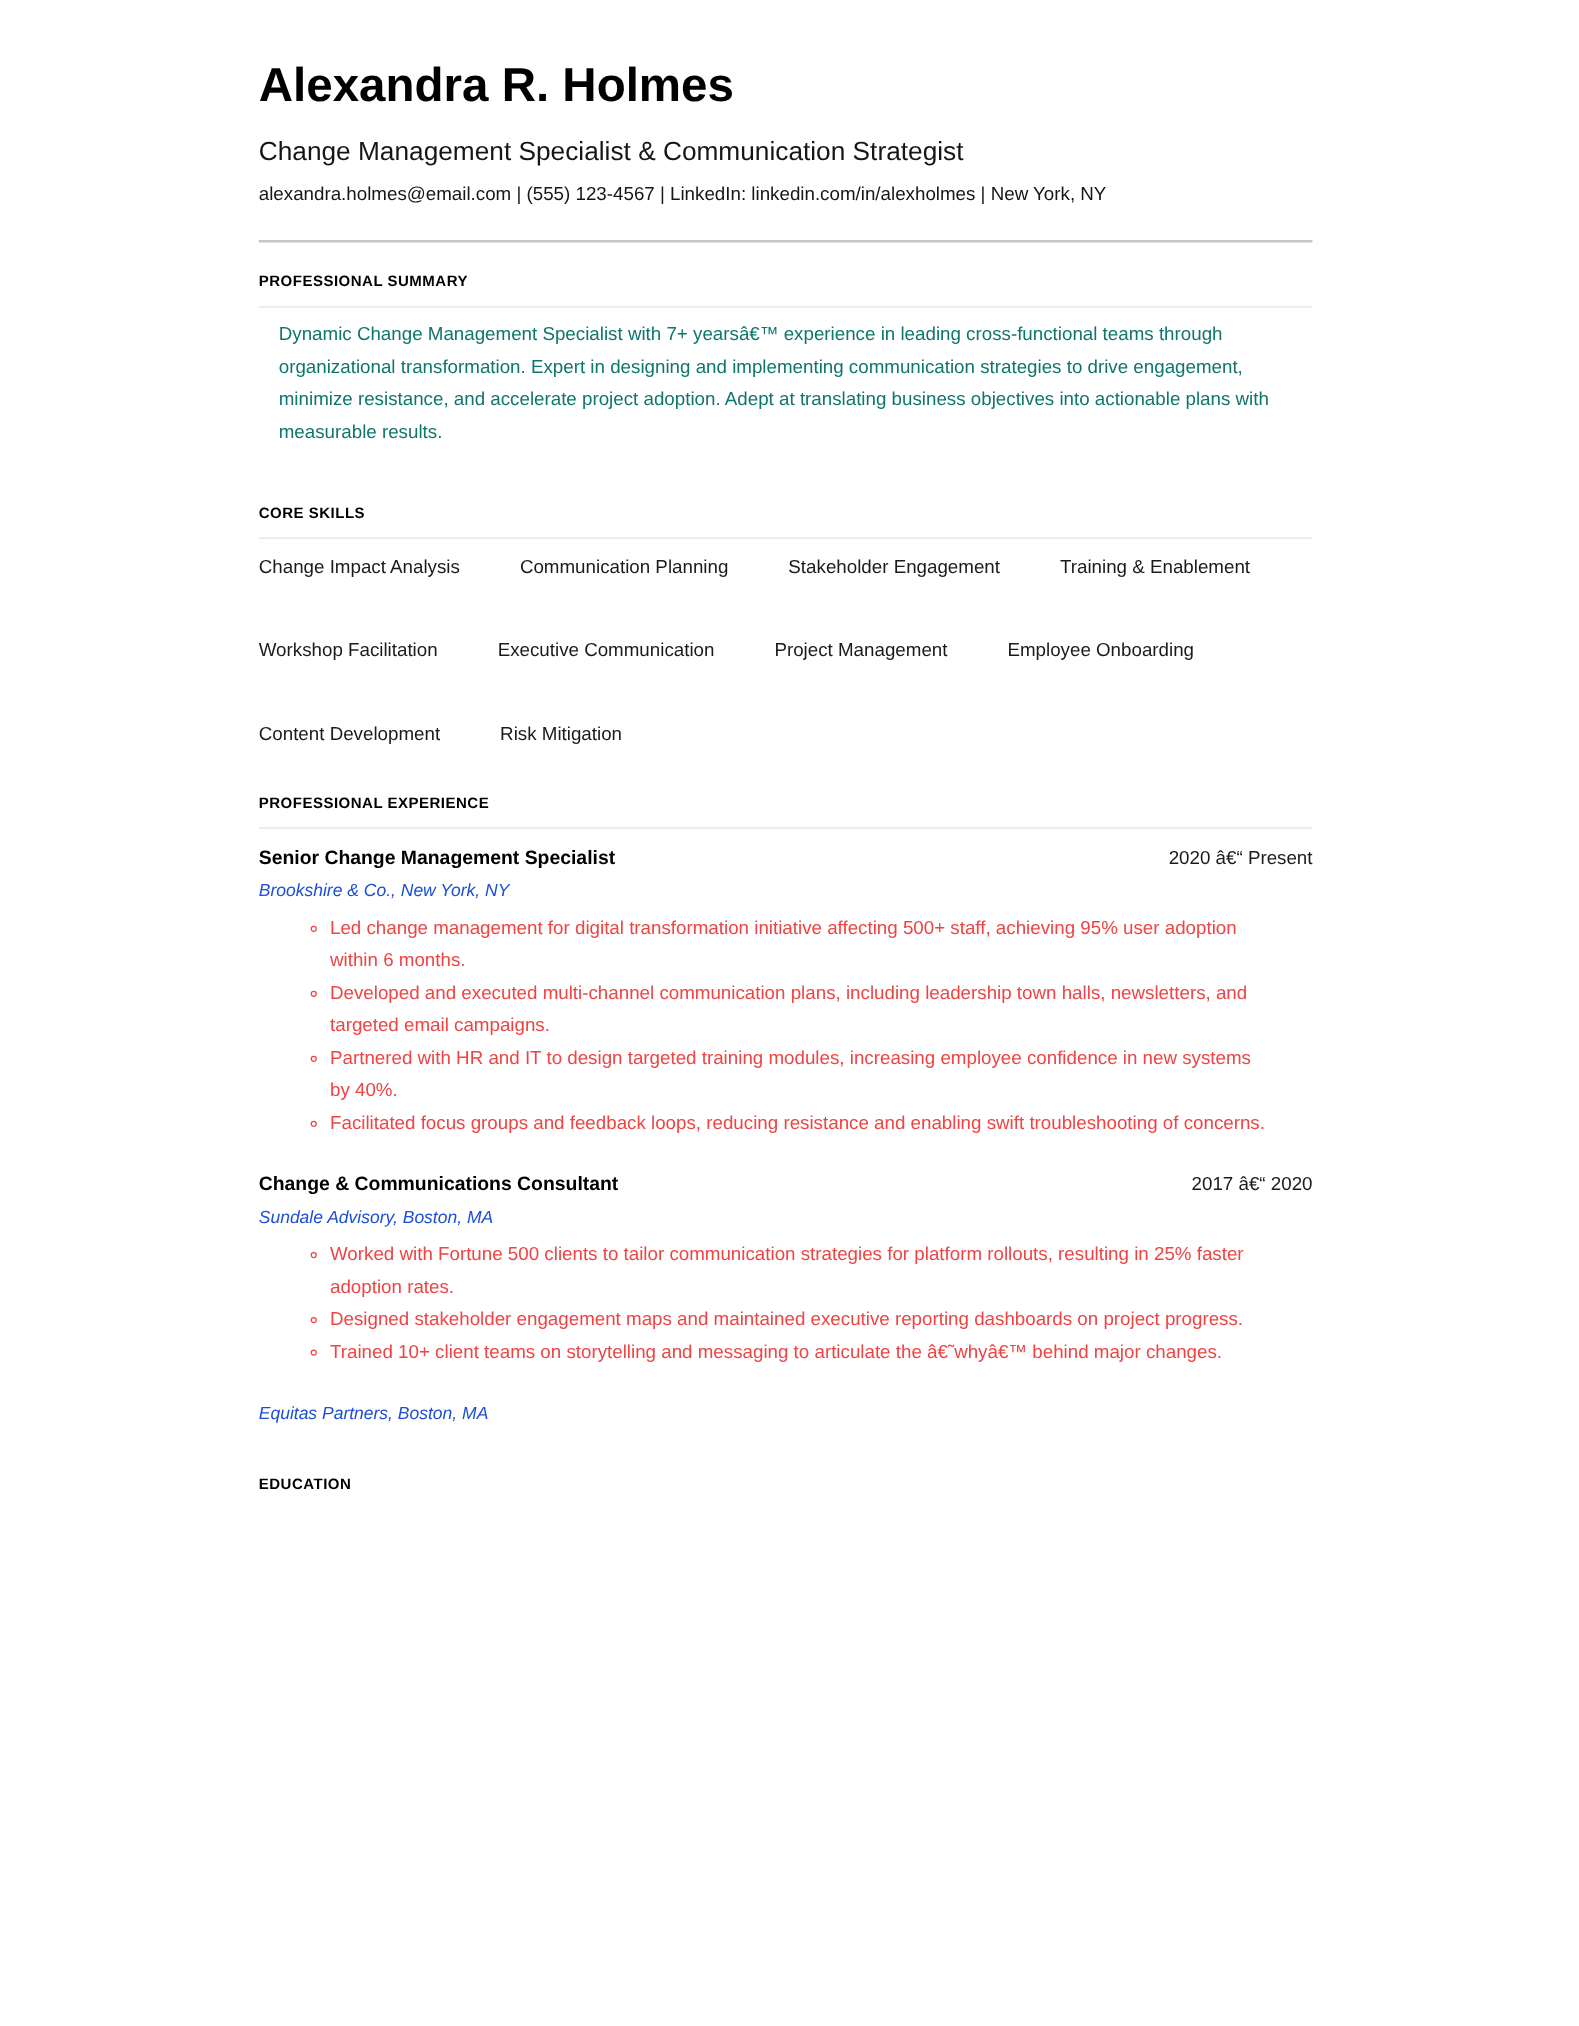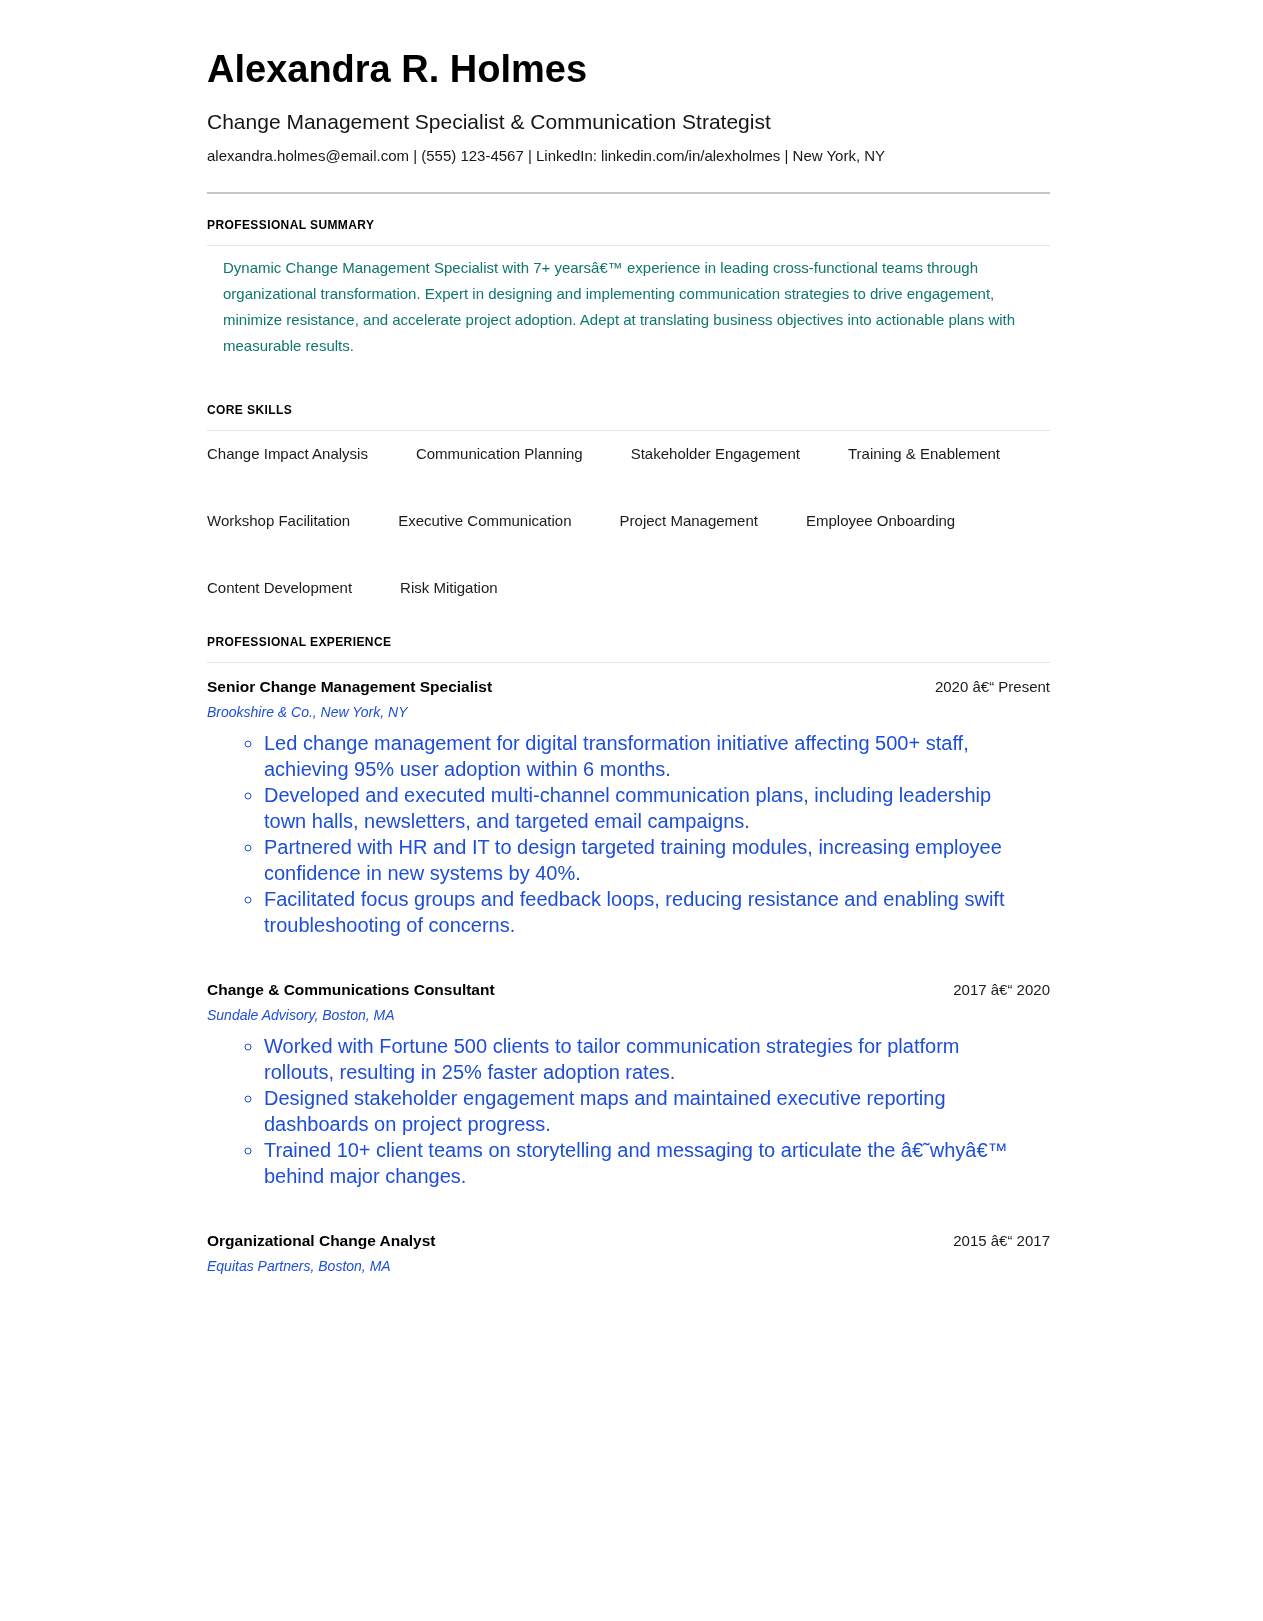--- a/index.html
+++ b/index.html
@@ -77,21 +77,21 @@
     display: flex;
     flex-wrap: wrap;
     column-gap: 22px;
     row-gap: 13px;
     font-size: 15px;
     line-height: 19px;
     color: #1b1b1b;
     gap: 48px;
   }
   .sec-experience { margin-top: 36px; }
-  .job { margin-top: 42px; }
+  .job { margin-top: 26px; }
   .job-first { margin-top: 14px; }
   .job-head {
     display: flex;
     justify-content: space-between;
     align-items: flex-start;
   }
   .job-title {
     font-size: 15.5px;
     line-height: 19px;
     font-weight: bold;
@@ -109,23 +109,23 @@
     line-height: 19px;
     font-style: italic;
     color: #1d4ed8;
   }
   ul.bullets {
     margin: 8px 0 0 0;
     padding: 0 36px 0 57px;
     list-style-type: circle;
   }
   ul.bullets li {
-    font-size: 20px;
+    font-size: 15px;
     line-height: 26px;
-    color: #1d4ed8;
+    color: #ef4444;
     padding-left: 0;
   }
   .sec-education { margin-top: 38px; }
 </style>
 </head>
 <body>
 
 <div class="clip">
   <div class="page">
 
@@ -185,24 +185,20 @@
         </div>
         <div class="job-company">Sundale Advisory, Boston, MA</div>
         <ul class="bullets">
           <li>Worked with Fortune 500 clients to tailor communication strategies for platform rollouts, resulting in 25% faster adoption rates.</li>
           <li>Designed stakeholder engagement maps and maintained executive reporting dashboards on project progress.</li>
           <li>Trained 10+ client teams on storytelling and messaging to articulate the â€˜whyâ€™ behind major changes.</li>
         </ul>
       </div>
 
       <div class="job">
-        <div class="job-head">
-          <span class="job-title">Organizational Change Analyst</span>
-          <span class="job-dates">2015 â€“ 2017</span>
-        </div>
         <div class="job-company">Equitas Partners, Boston, MA</div>
       </div>
     </section>
 
     <section class="sec-education">
       <h2 class="sec-heading">EDUCATION</h2>
     </section>
 
   </div>
 </div>

